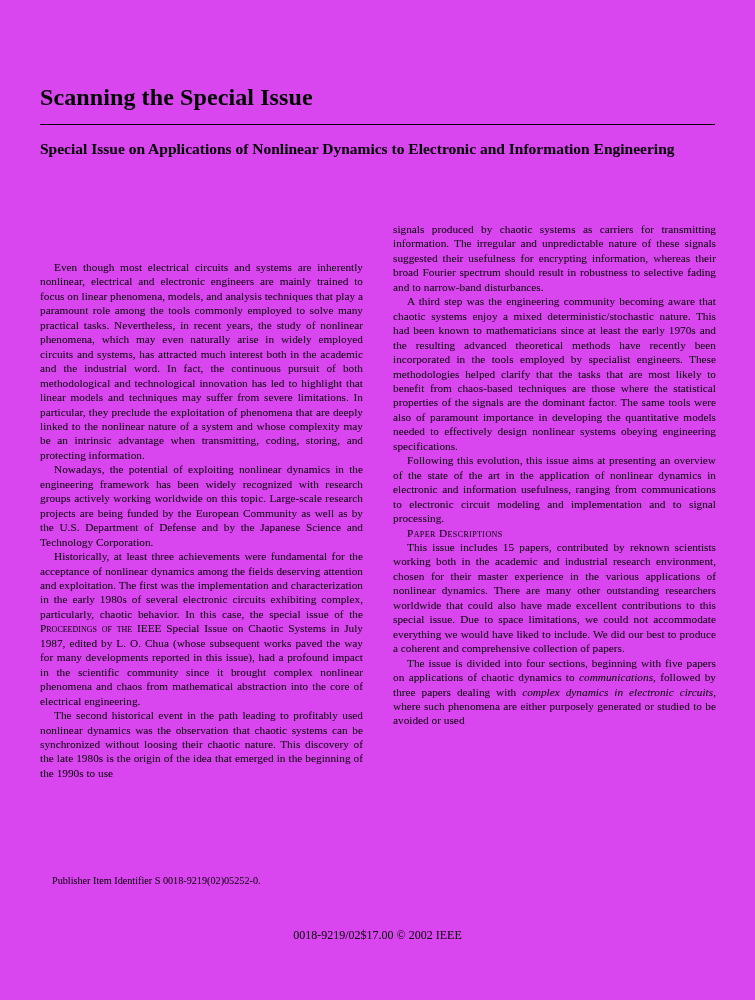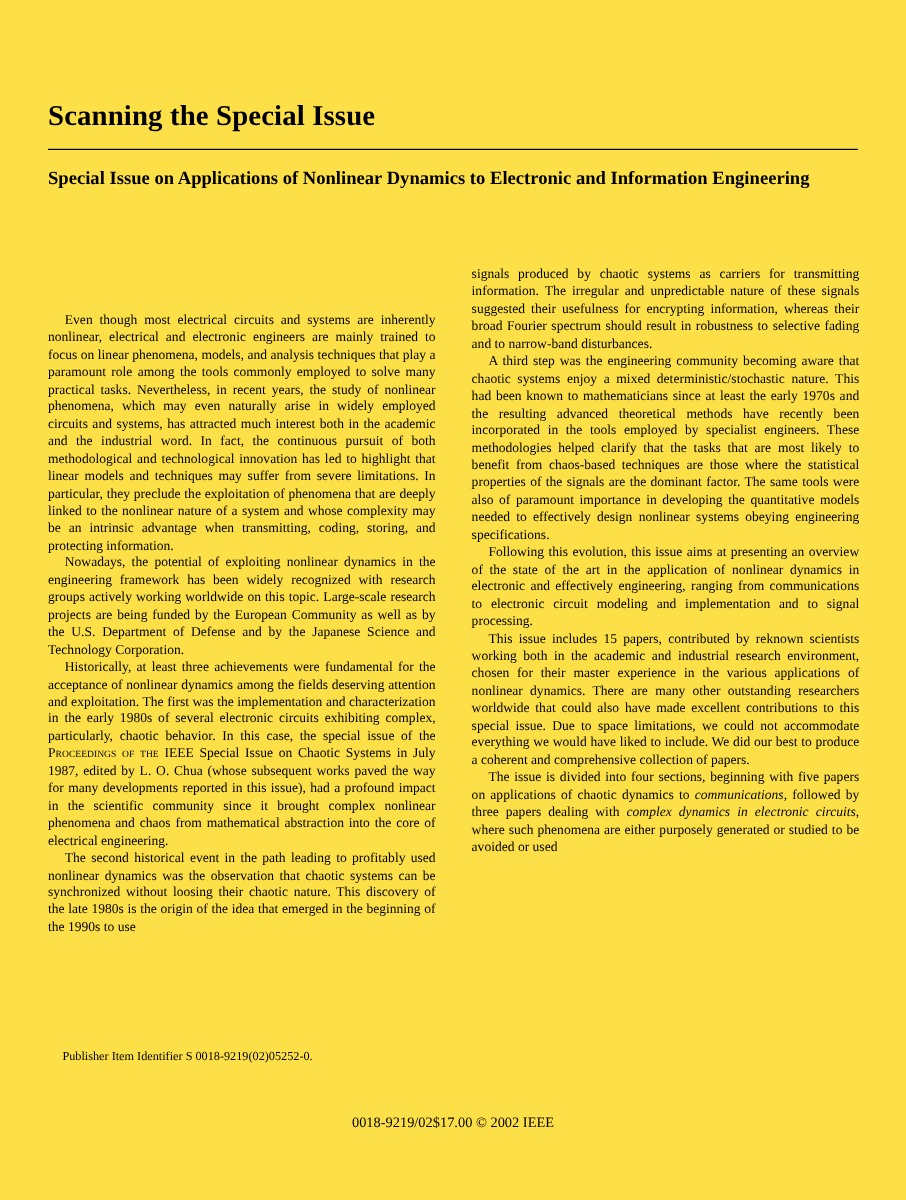--- a/index.html
+++ b/index.html
@@ -13,21 +13,21 @@
     font-family: "Liberation Serif", serif;
     color: #000000;
     position: relative;
     overflow: hidden;
   }
   .page {
     position: absolute;
     left: 0; top: 0;
     width: 755px;
     height: 1000px;
-    background: #fde047;
+    background: #d946ef;
   }
   .content {
     position: absolute;
     left: 40px;
     top: 84px;
     width: 675px;
   }
   .scanning-title {
     font-family: "Liberation Serif", serif;
     font-size: 24px;
@@ -129,21 +129,22 @@
     <div class="col">
       <p class="body first">Even though most electrical circuits and systems are inherently nonlinear, electrical and electronic engineers are mainly trained to focus on linear phenomena, models, and analysis techniques that play a paramount role among the tools commonly employed to solve many practical tasks. Nevertheless, in recent years, the study of nonlinear phenomena, which may even naturally arise in widely employed circuits and systems, has attracted much interest both in the academic and the industrial word. In fact, the continuous pursuit of both methodological and technological innovation has led to highlight that linear models and techniques may suffer from severe limitations. In particular, they preclude the exploitation of phenomena that are deeply linked to the nonlinear nature of a system and whose complexity may be an intrinsic advantage when transmitting, coding, storing, and protecting information.</p>
       <p class="body">Nowadays, the potential of exploiting nonlinear dynamics in the engineering framework has been widely recognized with research groups actively working worldwide on this topic. Large-scale research projects are being funded by the European Community as well as by the U.S. Department of Defense and by the Japanese Science and Technology Corporation.</p>
       <p class="body"><span>Historically, at least three achievements were fundamental for the acceptance of nonlinear dynamics among the fields deserving attention and exploitation. The first was the implementation and characterization in the early 1980s of several electronic circuits exhibiting complex, particularly, chaotic behavior. In this case, the special issue of the </span><span class="smallcaps">Proceedings of the</span><span> IEEE Special Issue on Chaotic Systems in July 1987, edited by L. O. Chua (whose subsequent works paved the way for many developments reported in this issue), had a profound impact in the scientific community since it brought complex nonlinear phenomena and chaos from mathematical abstraction into the core of electrical engineering.</span></p>
       <p class="body">The second historical event in the path leading to profitably used nonlinear dynamics was the observation that chaotic systems can be synchronized without loosing their chaotic nature. This discovery of the late 1980s is the origin of the idea that emerged in the beginning of the 1990s to use</p>
     </div>
 
     <div class="col">
       <p class="body" style="text-indent:0">signals produced by chaotic systems as carriers for transmitting information. The irregular and unpredictable nature of these signals suggested their usefulness for encrypting information, whereas their broad Fourier spectrum should result in robustness to selective fading and to narrow-band disturbances.</p>
       <p class="body">A third step was the engineering community becoming aware that chaotic systems enjoy a mixed deterministic/stochastic nature. This had been known to mathematicians since at least the early 1970s and the resulting advanced theoretical methods have recently been incorporated in the tools employed by specialist engineers. These methodologies helped clarify that the tasks that are most likely to benefit from chaos-based techniques are those where the statistical properties of the signals are the dominant factor. The same tools were also of paramount importance in developing the quantitative models needed to effectively design nonlinear systems obeying engineering specifications.</p>
-      <p class="body">Following this evolution, this issue aims at presenting an overview of the state of the art in the application of nonlinear dynamics in electronic and effectively engineering, ranging from communications to electronic circuit modeling and implementation and to signal processing.</p>
+      <p class="body">Following this evolution, this issue aims at presenting an overview of the state of the art in the application of nonlinear dynamics in electronic and information usefulness, ranging from communications to electronic circuit modeling and implementation and to signal processing.</p>
+      <p class="body section-head">Paper Descriptions</p>
       <p class="body">This issue includes 15 papers, contributed by reknown scientists working both in the academic and industrial research environment, chosen for their master experience in the various applications of nonlinear dynamics. There are many other outstanding researchers worldwide that could also have made excellent contributions to this special issue. Due to space limitations, we could not accommodate everything we would have liked to include. We did our best to produce a coherent and comprehensive collection of papers.</p>
       <p class="body"><span>The issue is divided into four sections, beginning with five papers on applications of chaotic dynamics to </span><span class="italic">communications</span><span>, followed by three papers dealing with </span><span class="italic">complex dynamics in electronic circuits</span><span>, where such phenomena are either purposely generated or studied to be avoided or used</span></p>
     </div>
 
   </div>
 
   <div class="pii">Publisher Item Identifier S 0018-9219(02)05252-0.</div>
 
   <div class="copyright">0018-9219/02$17.00 © 2002 IEEE</div>
 

